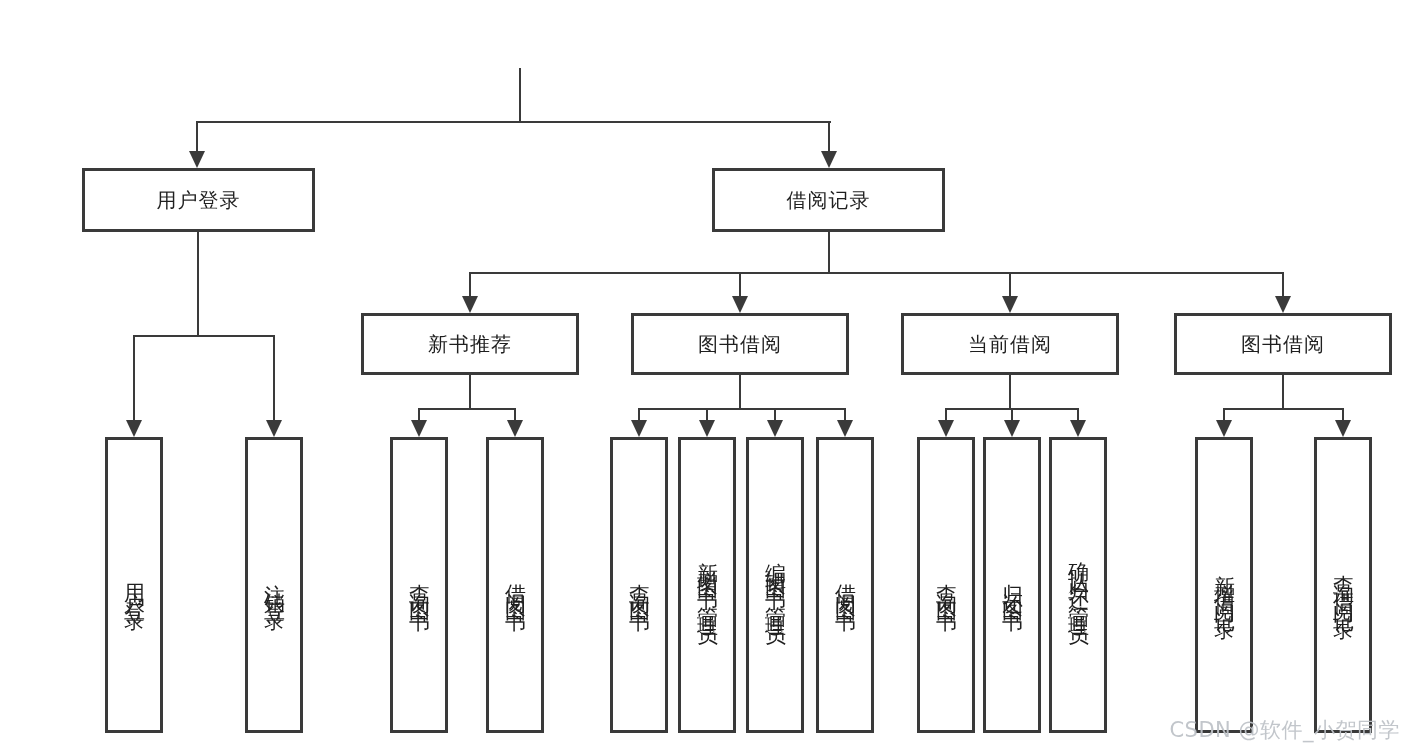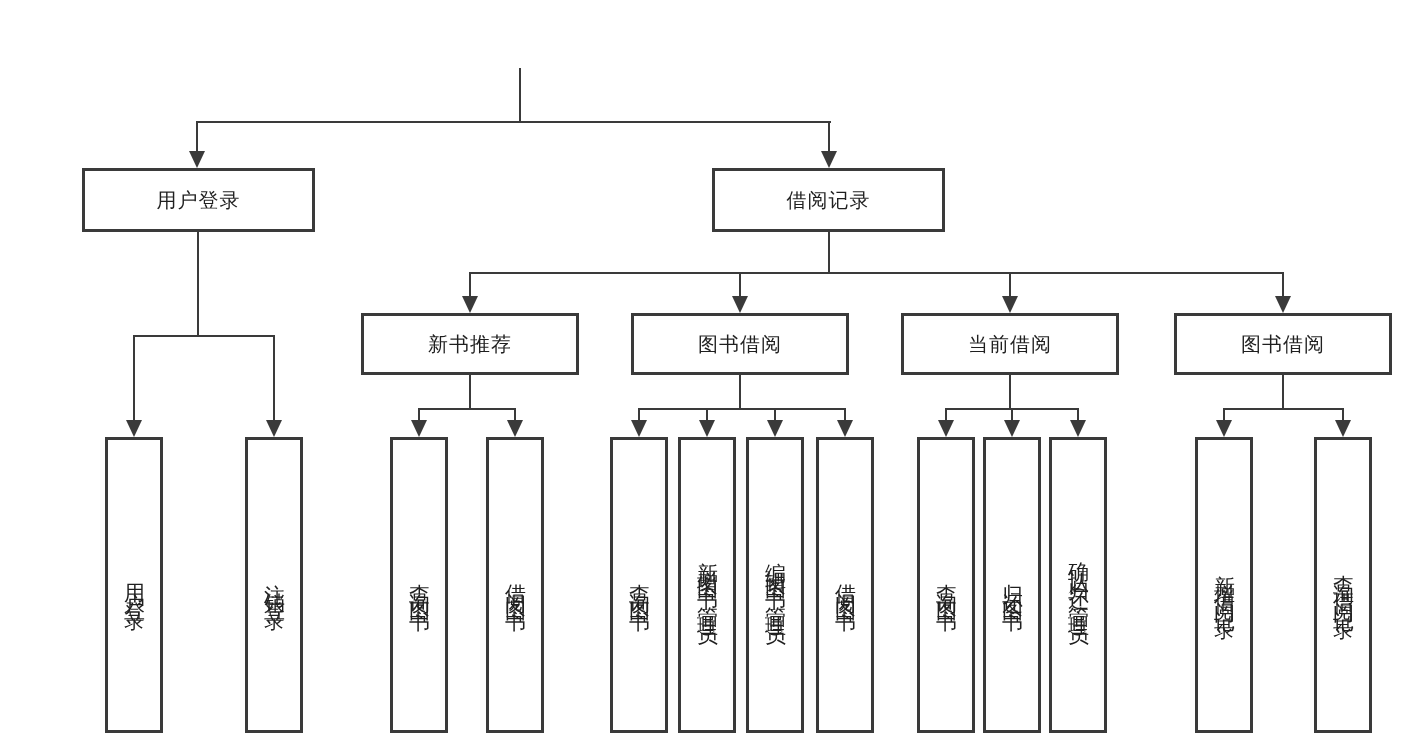--- a/index.html
+++ b/index.html
@@ -155,14 +155,15 @@
     <span class="vtext">确认归还（管理员）</span>
   </div>
 
   <div class="vbox" style="left:1195px">
     <span class="vtext">新增借阅记录</span>
   </div>
   <div class="vbox" style="left:1314px">
     <span class="vtext">查询借阅记录</span>
   </div>
 
+  <div class="watermark">CSDN @软件_小贺同学</div>
 
 </div>
 
 </body></html>

